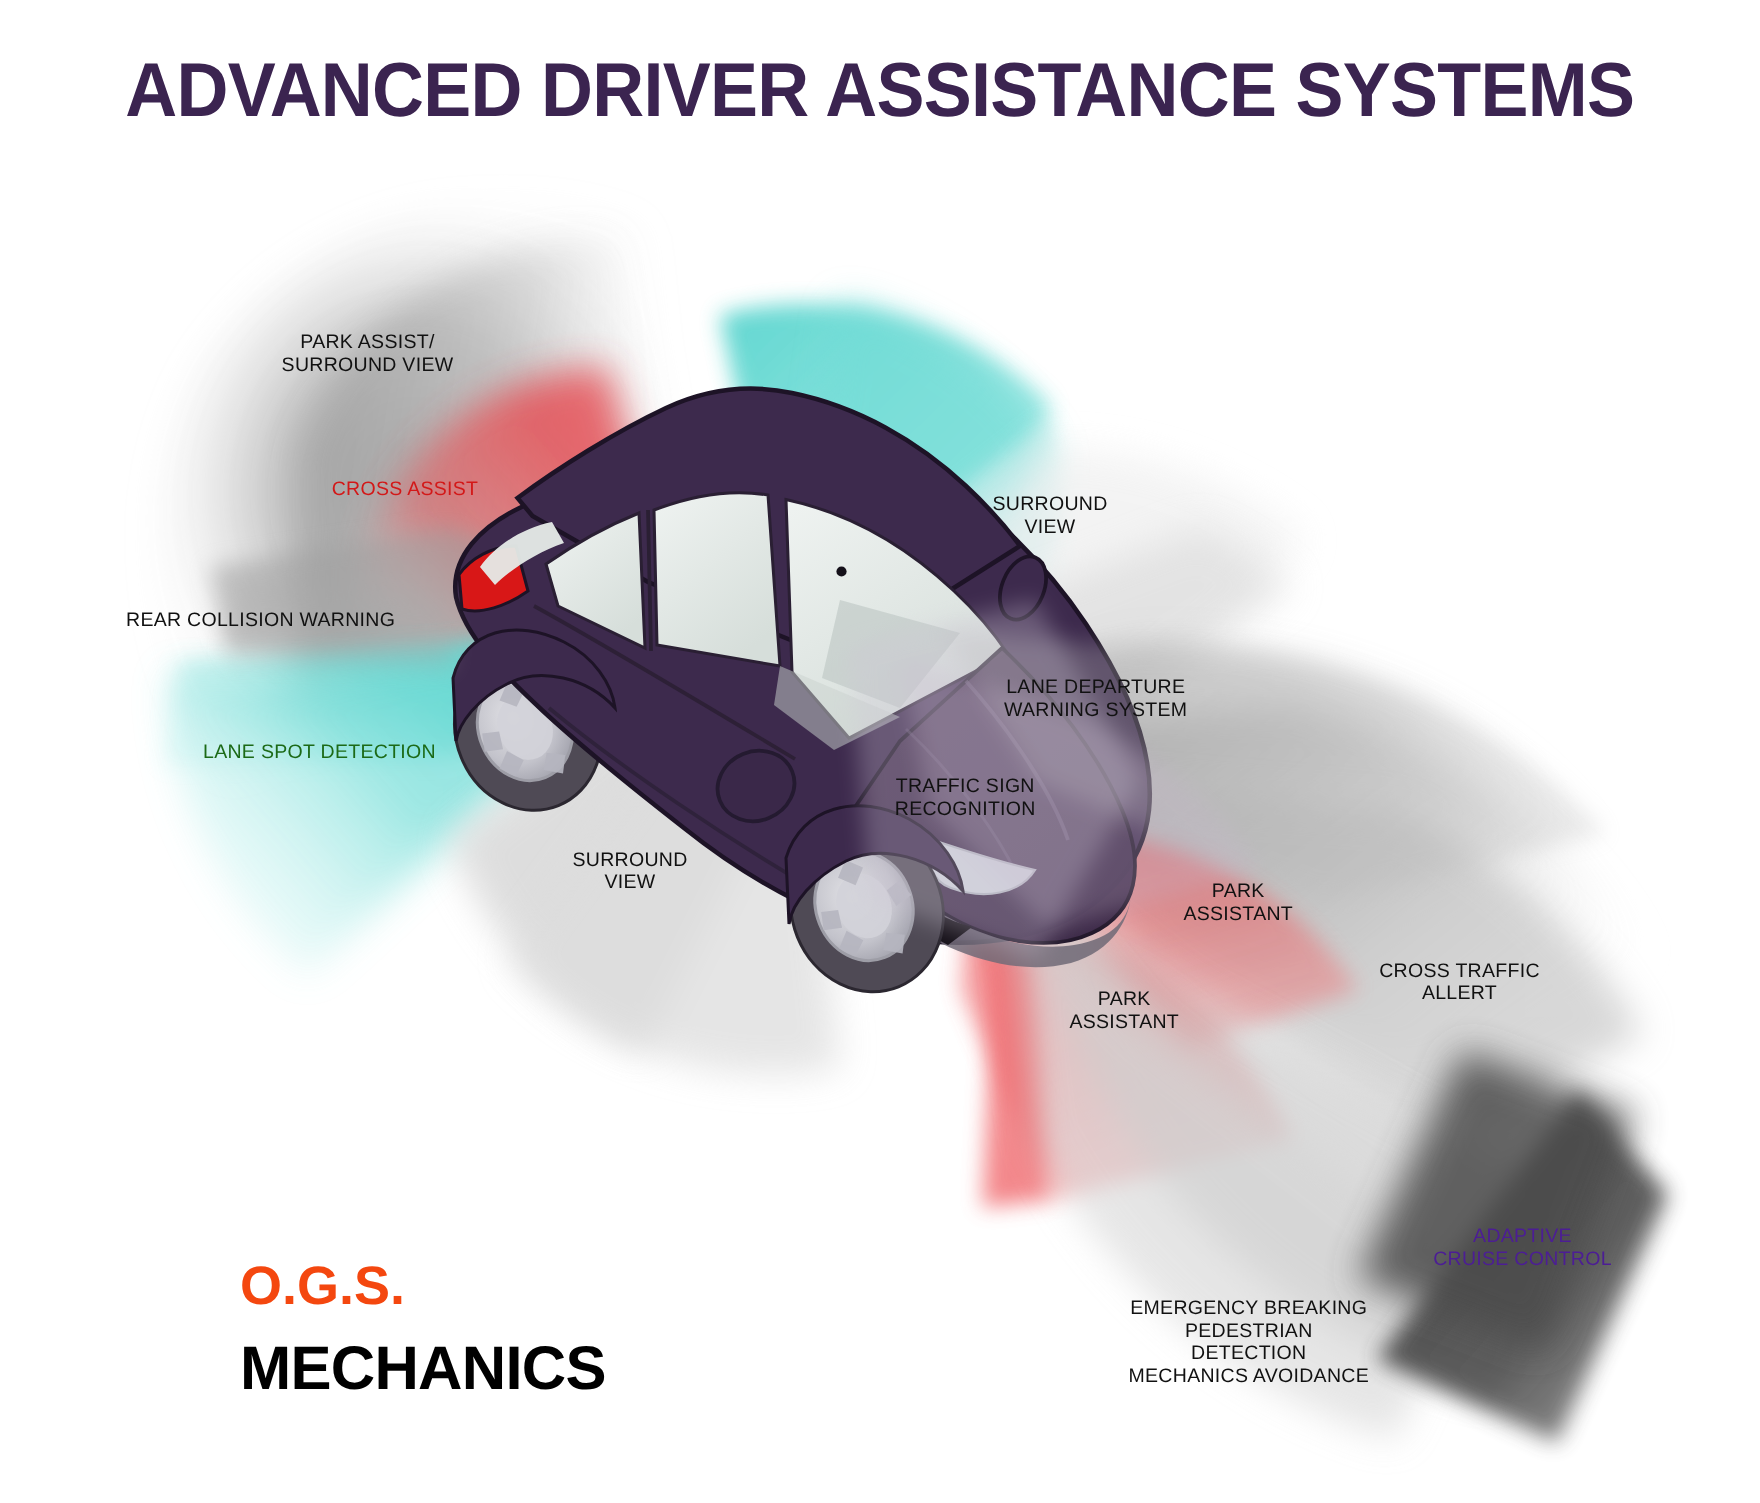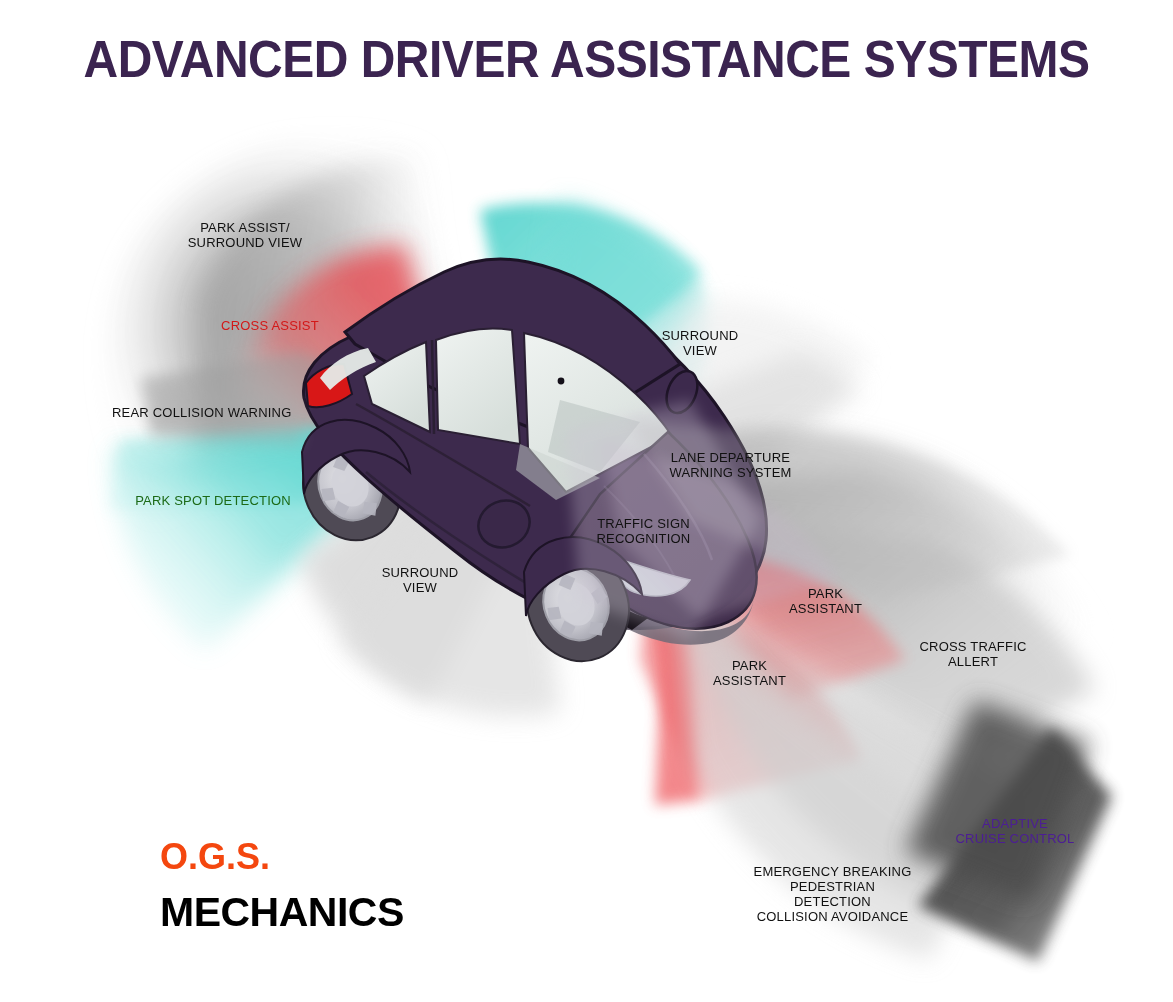--- a/index.html
+++ b/index.html
@@ -282,40 +282,40 @@
       <g>
         <path d="M300,400 L160,386 L150,440 L302,446 Z" fill="#a8a8a8" opacity="0.28" filter="url(#blurS)"></path>
       </g>
 
     </svg>
   </div>
 
   <div class="lbl" style="left:150px;top:220px;width:190px;">PARK ASSIST/
 SURROUND VIEW</div>
   <div class="lbl red" style="left:190px;top:318px;width:160px;">CROSS ASSIST</div>
-  <div class="lbl left" style="left:84px;top:405px;width:220px;margin-left:28px;">REAR COLLISION WARNING</div>
-  <div class="lbl green" style="left:123px;top:493px;width:180px;">PARK SPOT DETECTION</div>
+  <div class="lbl left" style="left:84px;top:405px;width:220px;">REAR COLLISION WARNING</div>
+  <div class="lbl green" style="left:123px;top:493px;width:180px;">LANE SPOT DETECTION</div>
   <div class="lbl" style="left:645px;top:328px;width:110px;">SURROUND
 VIEW</div>
   <div class="lbl" style="left:663px;top:450px;width:135px;">LANE DEPARTURE
 WARNING SYSTEM</div>
   <div class="lbl" style="left:586px;top:516px;width:115px;">TRAFFIC SIGN
 RECOGNITION</div>
   <div class="lbl" style="left:365px;top:565px;width:110px;">SURROUND
 VIEW</div>
   <div class="lbl" style="left:773px;top:586px;width:105px;">PARK
 ASSISTANT</div>
   <div class="lbl" style="left:908px;top:639px;width:130px;">CROSS TRAFFIC
 ALLERT</div>
   <div class="lbl" style="left:697px;top:658px;width:105px;">PARK
 ASSISTANT</div>
   <div class="lbl white" style="left:945px;top:816px;width:140px;">ADAPTIVE
 CRUISE CONTROL</div>
   <div class="lbl" style="left:750px;top:864px;width:165px;">EMERGENCY BREAKING
 PEDESTRIAN DETECTION
-COLLISION AVOIDANCE</div>
+MECHANICS AVOIDANCE</div>
 
   <div class="logo">
     <div class="ogs">O.G.S.</div>
     <div class="mech">MECHANICS</div>
   </div>
 
 </div>
 
 </body></html>

